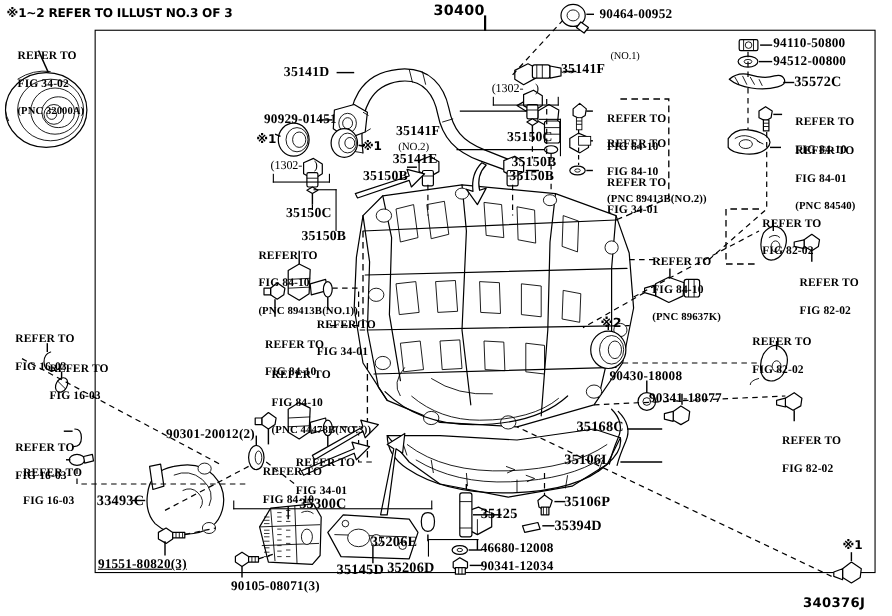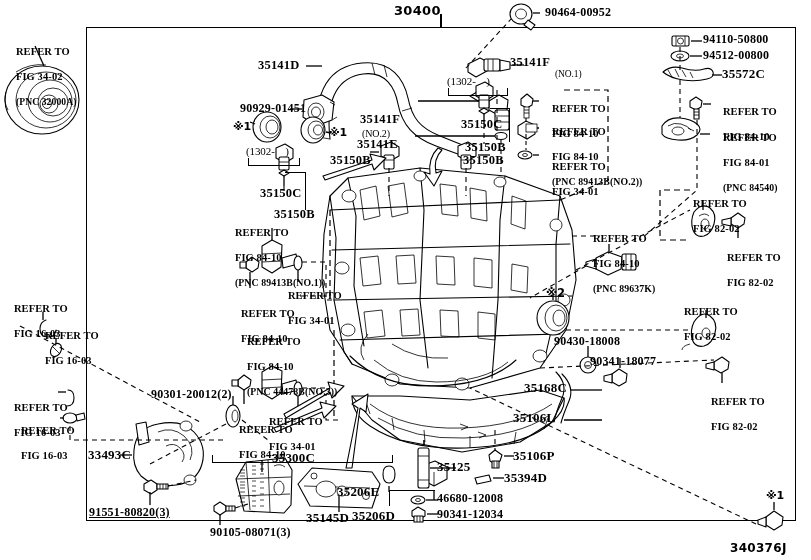--- a/index.html
+++ b/index.html
@@ -485,20 +485,21 @@
     <path class="dsh2" d="M466 168 L466 196"></path>
     <path class="dsh2" d="M389 168 L389 196"></path>
     <path class="dsh2" d="M501 140 L501 176"></path>
     <path class="dsh2" d="M572 236 L600 236"></path>
     <path class="dsh2" d="M576 270 L690 210"></path>
     <path class="dsh2" d="M566 330 L690 330"></path>
     <path class="dsh2" d="M540 368 L714 360"></path>
     <path class="dsh2" d="M424 440 L424 448"></path>
   </svg>
 
+  <div class="lbl head" style="left:6px;top:6px;">※1~2 REFER TO ILLUST NO.3 OF 3</div>
 
   <div class="lbl code" style="left:394px;top:5px;font-size:13px;">30400</div>
 
   <div class="lbl code" style="left:730px;top:543px;font-size:12px;">340376J</div>
 
   <div class="lbl ref" style="left:5px;top:33px;">
     <span>REFER TO</span><br>
     <span>FIG 34-02</span><br>
     <span style="font-size:9.6px;">(PNC 32000A)</span>
   </div>
@@ -531,21 +532,21 @@
   <div class="lbl note" style="left:447px;top:76px;font-size:11px;font-weight:normal;">(1302-    )</div>
   <div class="brk" style="left:448px;top:88px;width:58px;"></div>
 
   <div class="lbl pn" style="left:461px;top:119px;font-size:12.5px;">35150C</div>
 
   <div class="lbl pn" style="left:465px;top:142px;font-size:12.5px;">35150B</div>
   <div class="ln" style="left:509px;top:108px;width:1.4px;height:34px;"></div>
   <div class="ln" style="left:490px;top:108px;width:20px;height:1.4px;"></div>
 
   <div class="lbl pn" style="left:510px;top:57px;font-size:12.5px;">35141F</div>
-  <div class="lbl note" style="left:555px;top:69px;font-size:9.5px;font-weight:normal;">(NO.1)</div>
+  <div class="lbl note" style="left:555px;top:47px;font-size:9.5px;font-weight:normal;">(NO.1)</div>
 
   <div class="lbl pn" style="left:545px;top:7px;font-size:12px;">90464-00952</div>
 
   <div class="lbl pn" style="left:703px;top:34px;font-size:12px;">94110-50800</div>
 
   <div class="lbl pn" style="left:703px;top:50px;font-size:12px;">94512-00800</div>
 
   <div class="lbl pn" style="left:722px;top:68px;font-size:13px;">35572C</div>
 
   <div class="lbl ref" style="left:712px;top:93px;">

